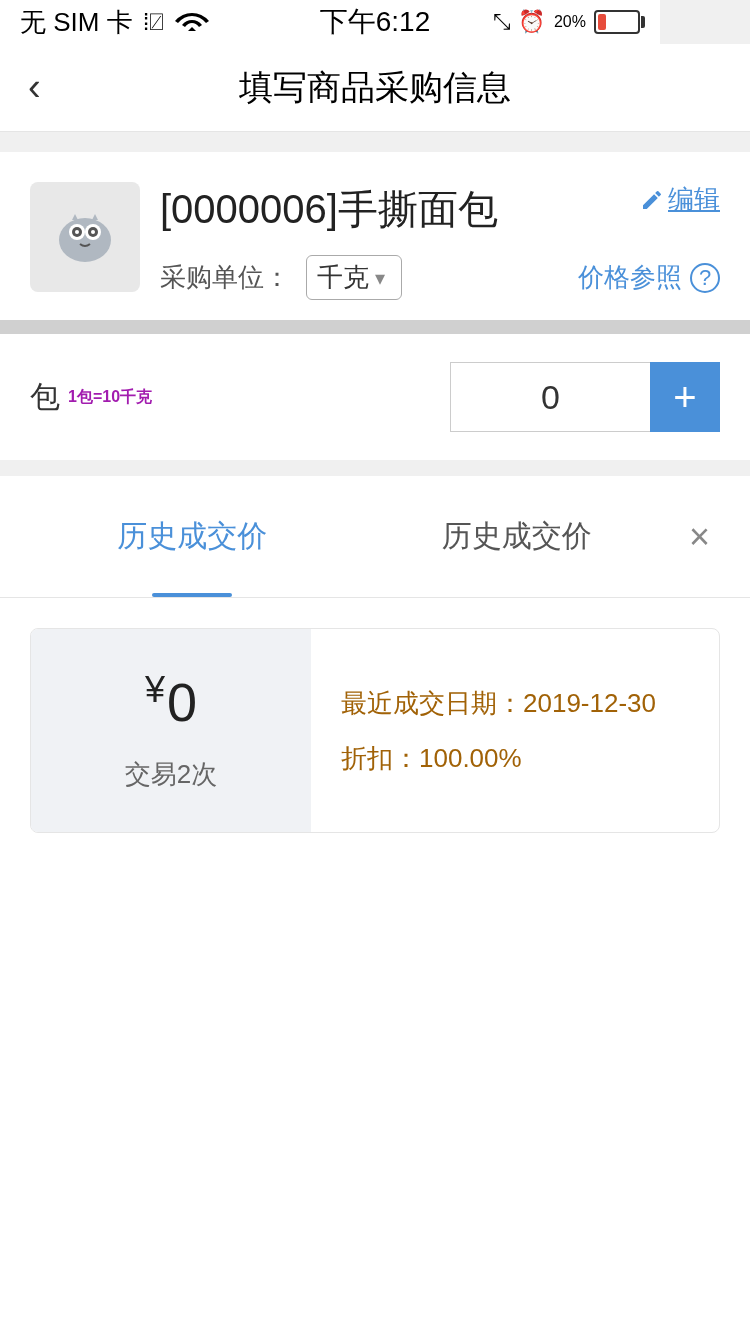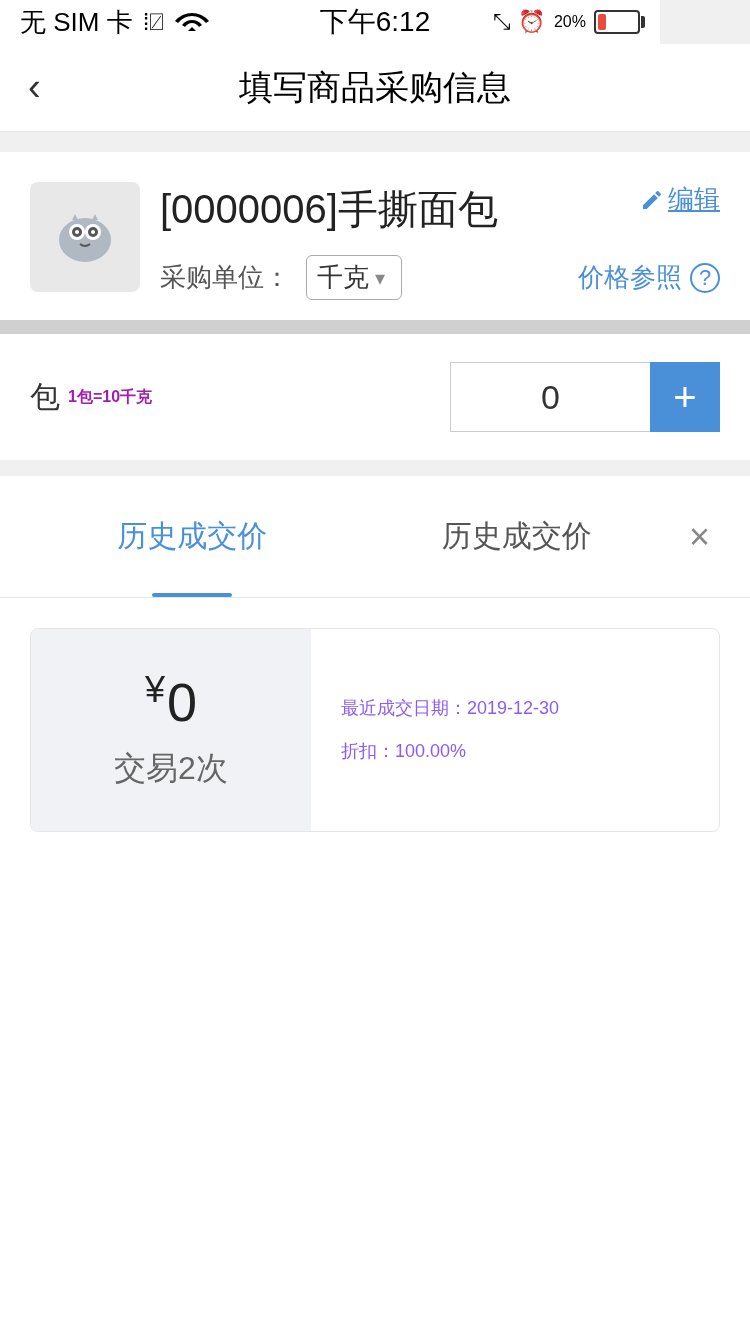--- a/index.html
+++ b/index.html
@@ -301,36 +301,36 @@
       font-size: 54px;
       font-weight: 400;
       color: #222;
     }
     .price-currency {
       font-size: 36px;
       vertical-align: super;
       margin-right: 2px;
     }
     .price-trades {
-      font-size: 32px;
+      font-size: 26px;
       color: #666;
-      margin-top: 14px;
+      margin-top: 24px;
       text-align: right;
     }
     .price-card-right {
       flex: 1;
       padding: 30px 30px;
       display: flex;
       flex-direction: column;
       justify-content: center;
       gap: 16px;
     }
     .price-detail-row {
-      font-size: 18px;
-      color: #8b5cf6;
+      font-size: 26px;
+      color: #a16207;
       line-height: 1.5;
     }
 
     
     .bottom-fill {
       background: #fff;
       flex: 1;
       min-height: 600px;
     }
   </style>

